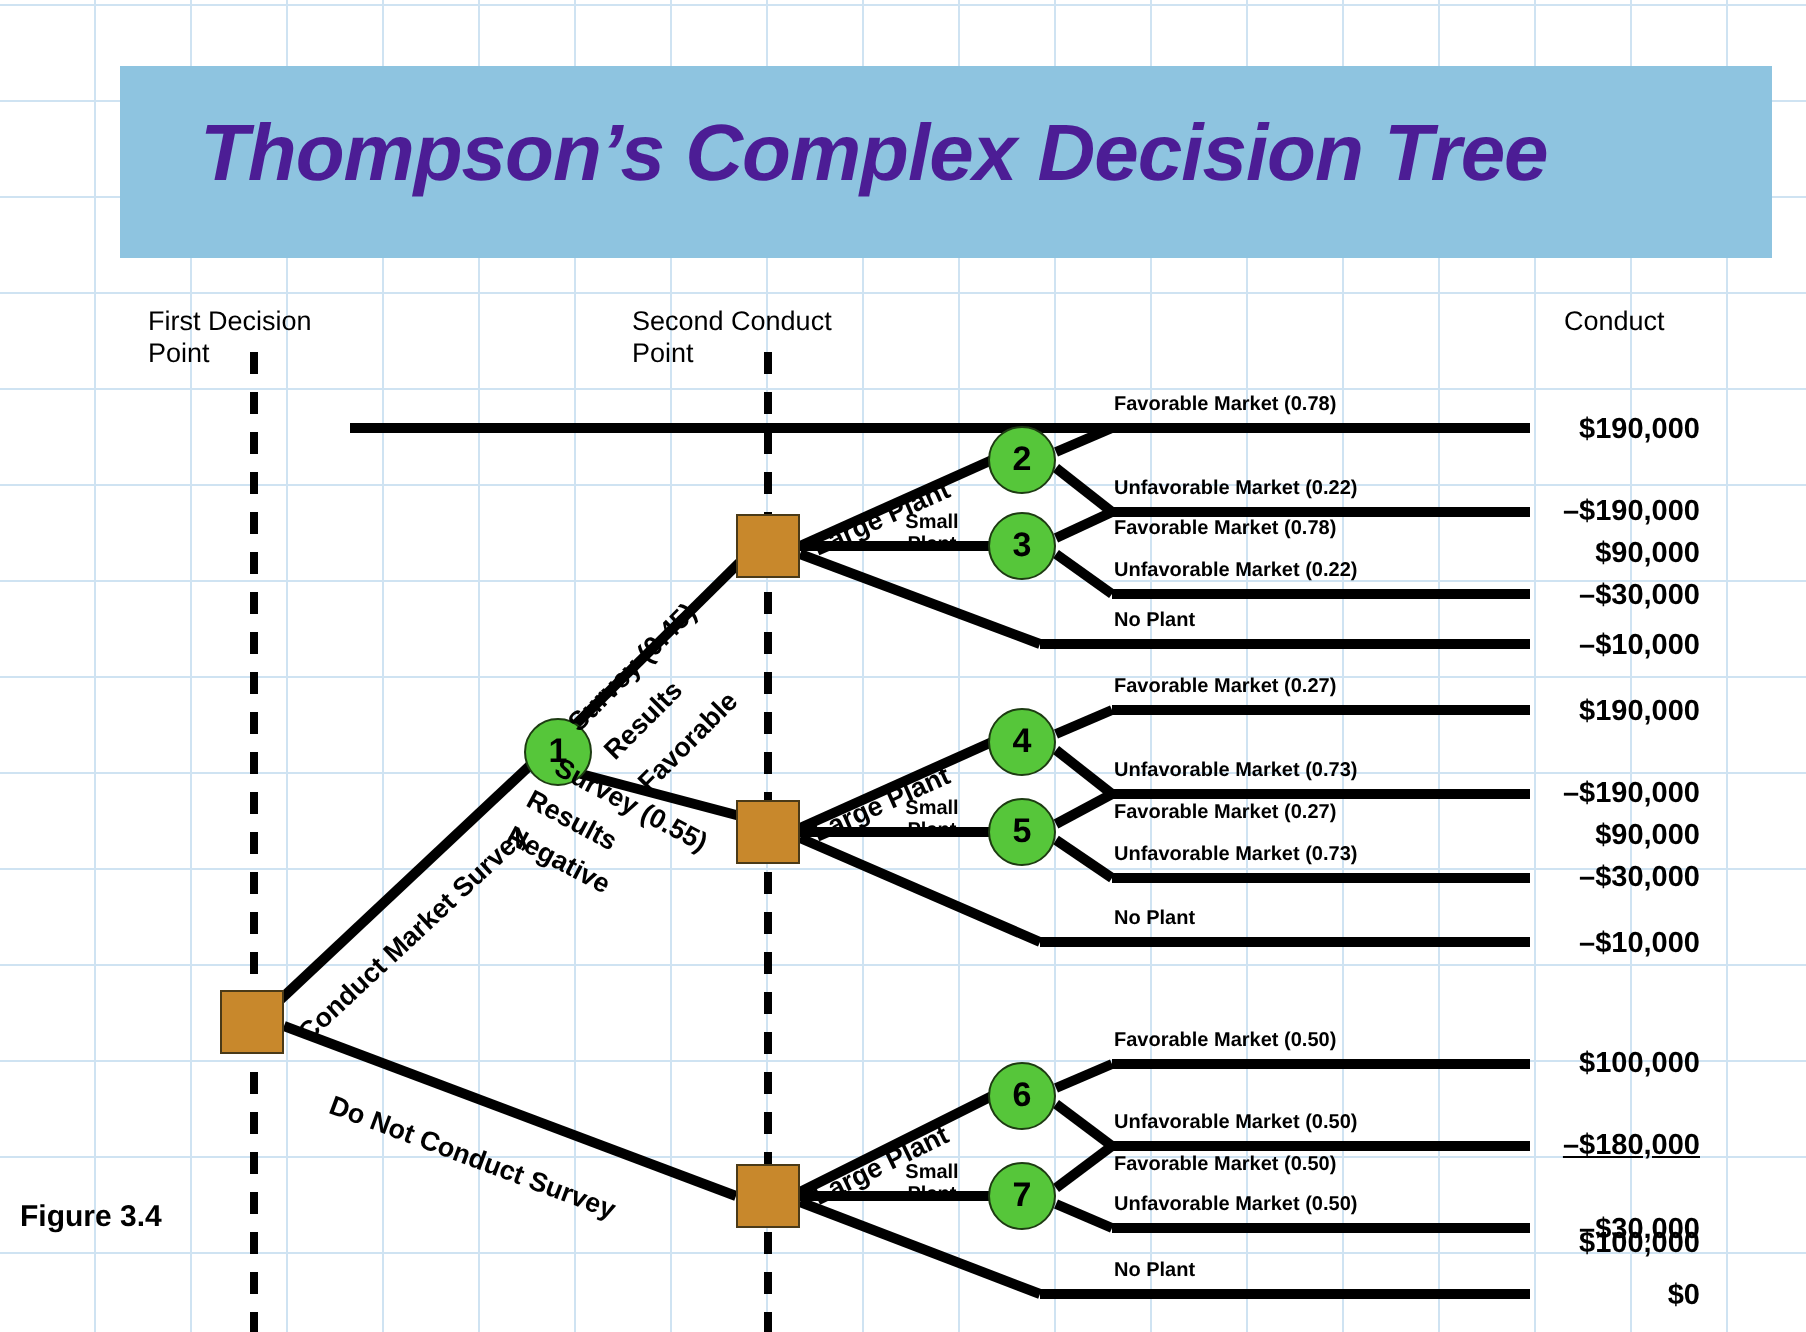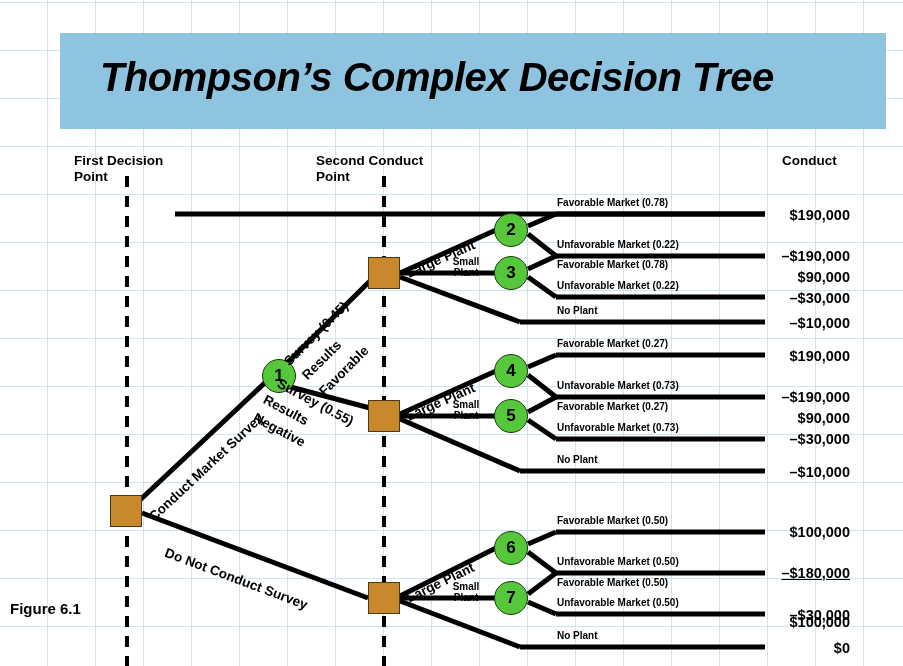--- a/index.html
+++ b/index.html
@@ -18,26 +18,26 @@
     background-position:-1px 2px;
   }
   #tree{position:absolute;left:0;top:0;width:903px;height:666px;}
 
   .title-band{
     position:absolute;left:60px;top:33px;width:826px;height:96px;
     background:#8ec4e0;
   }
   .title-text{
     position:absolute;left:100px;top:55px;width:760px;
-    font-size:40px;font-weight:bold;font-style:italic;color:#000000;
+    font-size:40px;font-weight:bold;font-style:italic;color:#4c1d95;
     letter-spacing:-0.5px;
   }
 
   .hdr{
-    position:absolute;font-size:13.5px;font-weight:bold;color:#000;
+    position:absolute;font-size:13.5px;font-weight:normal;color:#000;
     line-height:1.22;
   }
   #hdr-first{left:74px;top:153px;}
   #hdr-second{left:316px;top:153px;}
   #hdr-payoffs{left:782px;top:153px;}
   #fig-label{position:absolute;left:10px;top:600px;font-size:15px;font-weight:bold;color:#000;}
 
   
   .sq{
     position:absolute;width:32px;height:32px;
@@ -146,21 +146,21 @@
 
 <div class="hdr" id="hdr-first">
   <div>First Decision</div>
   <div>Point</div>
 </div>
 <div class="hdr" id="hdr-second">
   <div>Second Conduct</div>
   <div>Point</div>
 </div>
 <div class="hdr" id="hdr-payoffs">Conduct</div>
-<div id="fig-label">Figure 6.1</div>
+<div id="fig-label">Figure 3.4</div>
 
 <div class="sq" style="left:110px;top:495px;"></div>
 <div class="sq" style="left:368px;top:257px;"></div>
 <div class="sq" style="left:368px;top:400px;"></div>
 <div class="sq" style="left:368px;top:582px;"></div>
 
 <div class="circ" style="left:262px;top:359px;">1</div>
 <div class="circ" style="left:494px;top:213px;">2</div>
 <div class="circ" style="left:494px;top:256px;">3</div>
 <div class="circ" style="left:494px;top:354px;">4</div>

